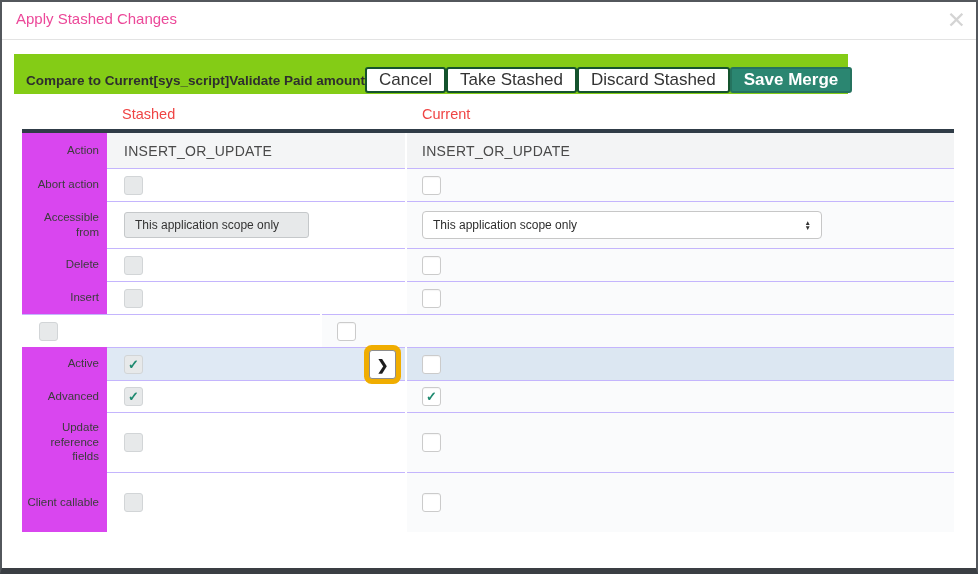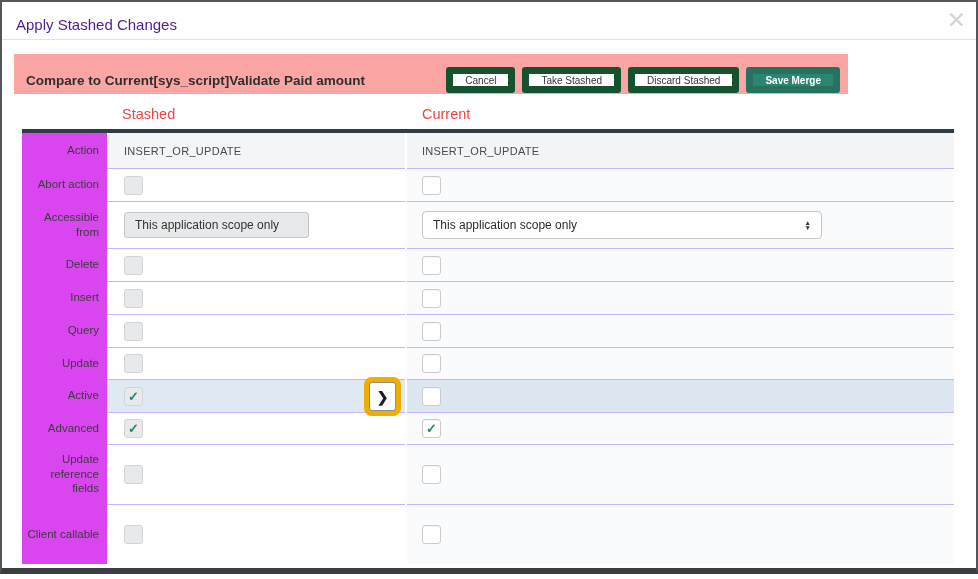--- a/index.html
+++ b/index.html
@@ -16,44 +16,44 @@
     border-bottom:6px solid #3a3e43;
     overflow:hidden;
   }
   
   .dialog-header {
     position:absolute; top:0; left:0; right:0; height:38px;
     border-bottom:1px solid #e3e3e3;
     background:#fff;
   }
   .dialog-title {
-    position:absolute; left:14px; top:14px;
-    font-size:15px; font-weight:500; color:#4c1d95;
+    position:absolute; left:14px; top:8px;
+    font-size:15px; font-weight:500; color:#ec4899;
   }
   .close-x {
     position:absolute; right:10px; top:4px;
     font-size:23px; color:#d4d4d4; cursor:pointer;
     line-height:28px; font-weight:400;
   }
   
   .compare-bar {
     position:absolute; top:52px; left:12px; width:834px; height:40px;
-    background:#fca5a5;
+    background:#84cc16;
     display:flex; align-items:center;
     padding:12px 8px 0 12px;
   }
   .compare-title {
     font-size:13.5px; font-weight:600; color:#2e2e2e;
     flex:1 1 auto; white-space:nowrap;
   }
   .btn {
-    height:26px; margin-left:7px; padding:0 12px;
-    background:#fff; border:7px solid #14532d; border-radius:3px;
+    height:26px; margin-left:0; padding:0 12px;
+    background:#fff; border:2px solid #14532d; border-radius:3px;
     font-family:"Liberation Sans", sans-serif;
-    font-size:10px; color:#333; cursor:pointer; white-space:nowrap;
+    font-size:17px; color:#333; cursor:pointer; white-space:nowrap;
   }
   .btn.primary {
     background:#2b8671; border-color:#25735f; color:#fff; font-weight:600;
   }
   
   .col-header { position:absolute; font-size:14.5px; font-weight:500; color:#ef4444; }
   .col-header.stashed { left:120px; top:104px; }
   .col-header.current { left:420px; top:104px; }
   
   .cmp-table {
@@ -70,21 +70,21 @@
   }
   .cell.stashed { width:298px; background:#fff; display:flex; align-items:center; padding-left:17px; }
   .gap { width:2px; background:#fff; flex-shrink:0; }
   .cell.current { flex:1 1 auto; background:#fafbfc; display:flex; align-items:center; padding-left:15px; }
   .row + .row .cell.stashed, .row + .row .cell.current { border-top:1px solid #c4b5fd; }
   .row.gray .cell.stashed { background:#f4f5f6; }
   .row.gray .cell.current { background:#f3f4f5; }
   .row.hl .cell.stashed { background:#dfe9f4; }
   .row.hl .cell.current { background:#dce7f2; }
   .h35{height:35px}.h33{height:33px}.h32{height:32px}.h47{height:47px}.h60{height:60px}
-  .val-text { font-size:11px; color:#4a4a4a; letter-spacing:.3px;text-align:center; }
+  .val-text { font-size:14px; color:#4a4a4a; letter-spacing:.3px;text-align:center; }
   
   .cb {
     width:19px; height:19px; border-radius:3px;
     display:flex; align-items:center; justify-content:center;
     font-size:13px; font-weight:700; color:transparent;
   }
   .cb.ro { background:#e7e9ea; border:1px solid #d2d5d7; }
   .cb.rw { background:#fff; border:1px solid #cbcbcb; box-shadow:inset 0 1px 1px rgba(0,0,0,.04); }
   .cb.checked { color:#1f8a70; }
   
@@ -193,40 +193,29 @@
       <div class="cell stashed">
           <span class="cb ro">✓</span>
         </div>
       <div class="gap"></div>
       <div class="cell current">
           <span class="cb rw">✓</span>
         </div>
     </div>
 
     <div class="row h33">
-      <div class="cell label">Query</div>
-      <div class="cell stashed">
-          <span class="cb ro">✓</span>
-        </div>
-      <div class="gap"></div>
-      <div class="cell current">
-          <span class="cb rw">✓</span>
-        </div>
-    </div>
-
-    <div class="row h32">
-      <div class="cell label">Update</div>
-      <div class="cell stashed">
-          <span class="cb ro">✓</span>
-        </div>
-      <div class="gap"></div>
-      <div class="cell current">
-          <span class="cb rw">✓</span>
-        </div>
-    </div>
+      <div class="cell stashed">
+          <span class="cb ro">✓</span>
+        </div>
+      <div class="gap"></div>
+      <div class="cell current">
+          <span class="cb rw">✓</span>
+        </div>
+    </div>
+
 
     <div class="row hl h33">
       <div class="cell label">Active</div>
       <div class="cell stashed">
         <span class="cb ro checked">✓</span>
         <span class="merge-btn">❯</span>
       </div>
       <div class="gap"></div>
       <div class="cell current">
           <span class="cb rw">✓</span>

